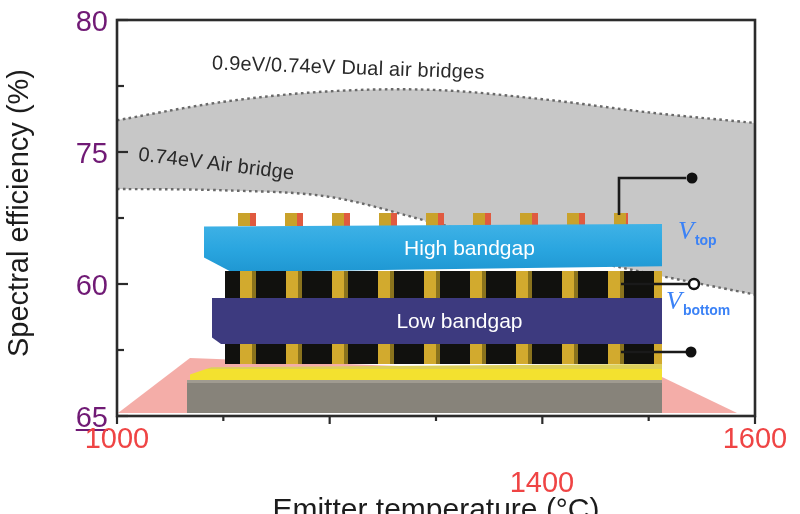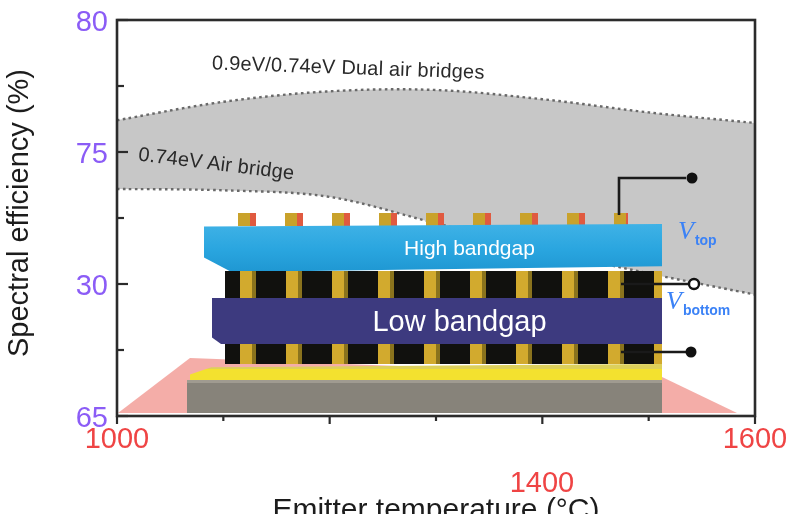--- a/index.html
+++ b/index.html
@@ -6,21 +6,21 @@
   .stage{
     position:relative;width:800px;height:514px;overflow:hidden;
     background:#ffffff;
     font-family:"Liberation Sans", sans-serif;
     color:#1c1c1c;
   }
   .abs{position:absolute;}
   svg.layer{position:absolute;left:0;top:0;width:800px;height:514px;pointer-events:none;}
 
   
-  .ytick{position:absolute;left:56px;width:52px;text-align:right;font-size:29px;line-height:30px;color:#8b5cf6;}
+  .ytick{position:absolute;left:56px;width:52px;text-align:right;font-size:29px;line-height:30px;color:#701a75;}
   .xtick{position:absolute;top:422px;width:120px;text-align:center;font-size:29px;line-height:32px;color:#ef4444;}
   .xlabel{position:absolute;left:136px;top:492px;width:600px;text-align:center;font-size:30px;color:#1c1c1c;}
   .ylabel{
     position:absolute;left:-193px;top:193px;width:430px;height:40px;
     text-align:center;font-size:29px;color:#1c1c1c;
     transform:rotate(-90deg);transform-origin:center;
   }
 
   
   .curve-label{position:absolute;font-size:20px;color:#2a2a2a;white-space:nowrap;letter-spacing:.2px;}
@@ -45,21 +45,21 @@
     background-color:#0f0f0d;
     background-image:repeating-linear-gradient(90deg,#11110e 0 15px,#d2aa2e 15px 27px,#8a731d 27px 31px,#11110e 31px 46px);
   }
   .air-row.r1{left:225px;top:271px;width:437px;height:27px;}
   .air-row.r2{left:225px;top:344px;width:437px;height:20px;}
   .low-slab{
     left:212px;top:298px;width:450px;height:46px;
     background:#3d3a7f;
     clip-path:polygon(0 0,100% 0,100% 100%,2% 100%,0 86%);
     display:flex;align-items:center;justify-content:center;
-    color:#ffffff;font-size:29px;font-weight:500;padding-left:45px;box-sizing:border-box;
+    color:#ffffff;font-size:21px;font-weight:500;padding-left:45px;box-sizing:border-box;
   }
   .substrate{
     left:190px;top:364px;width:472px;height:16px;
     background:linear-gradient(180deg,#ddd05a 0 30%,#f3e12f 30% 100%);
     clip-path:polygon(4.5% 20%,100% 0,100% 100%,0 100%,0 65%);
   }
   .base{
     left:187px;top:380px;width:475px;height:33px;
     background:linear-gradient(180deg,#a09b90 0 10%,#87837a 10% 100%);
   }
@@ -130,22 +130,22 @@
 
   <div class="vlab vtop">
     <span class="sym">V</span><span class="sub">top</span>
   </div>
   <div class="vlab vbottom">
     <span class="sym">V</span><span class="sub">bottom</span>
   </div>
 
   <div class="ytick" style="top:6px;">80</div>
   <div class="ytick" style="top:138px;">75</div>
-  <div class="ytick" style="top:270px;">30</div>
-  <div class="ytick" style="top:402px;">65</div>
+  <div class="ytick" style="top:270px;">60</div>
+  <div class="ytick" style="top:402px;text-decoration:underline;">65</div>
 
   <div class="xtick" style="left:57px;">1000</div>
   <div class="xtick" style="left:482px;margin-top:44px;">1400</div>
   <div class="xtick" style="left:697px;width:116px;">1600</div>
 
   <div class="xlabel">Emitter temperature (°C)</div>
   <div class="ylabel">Spectral efficiency (%)</div>
 
 </div>
 

